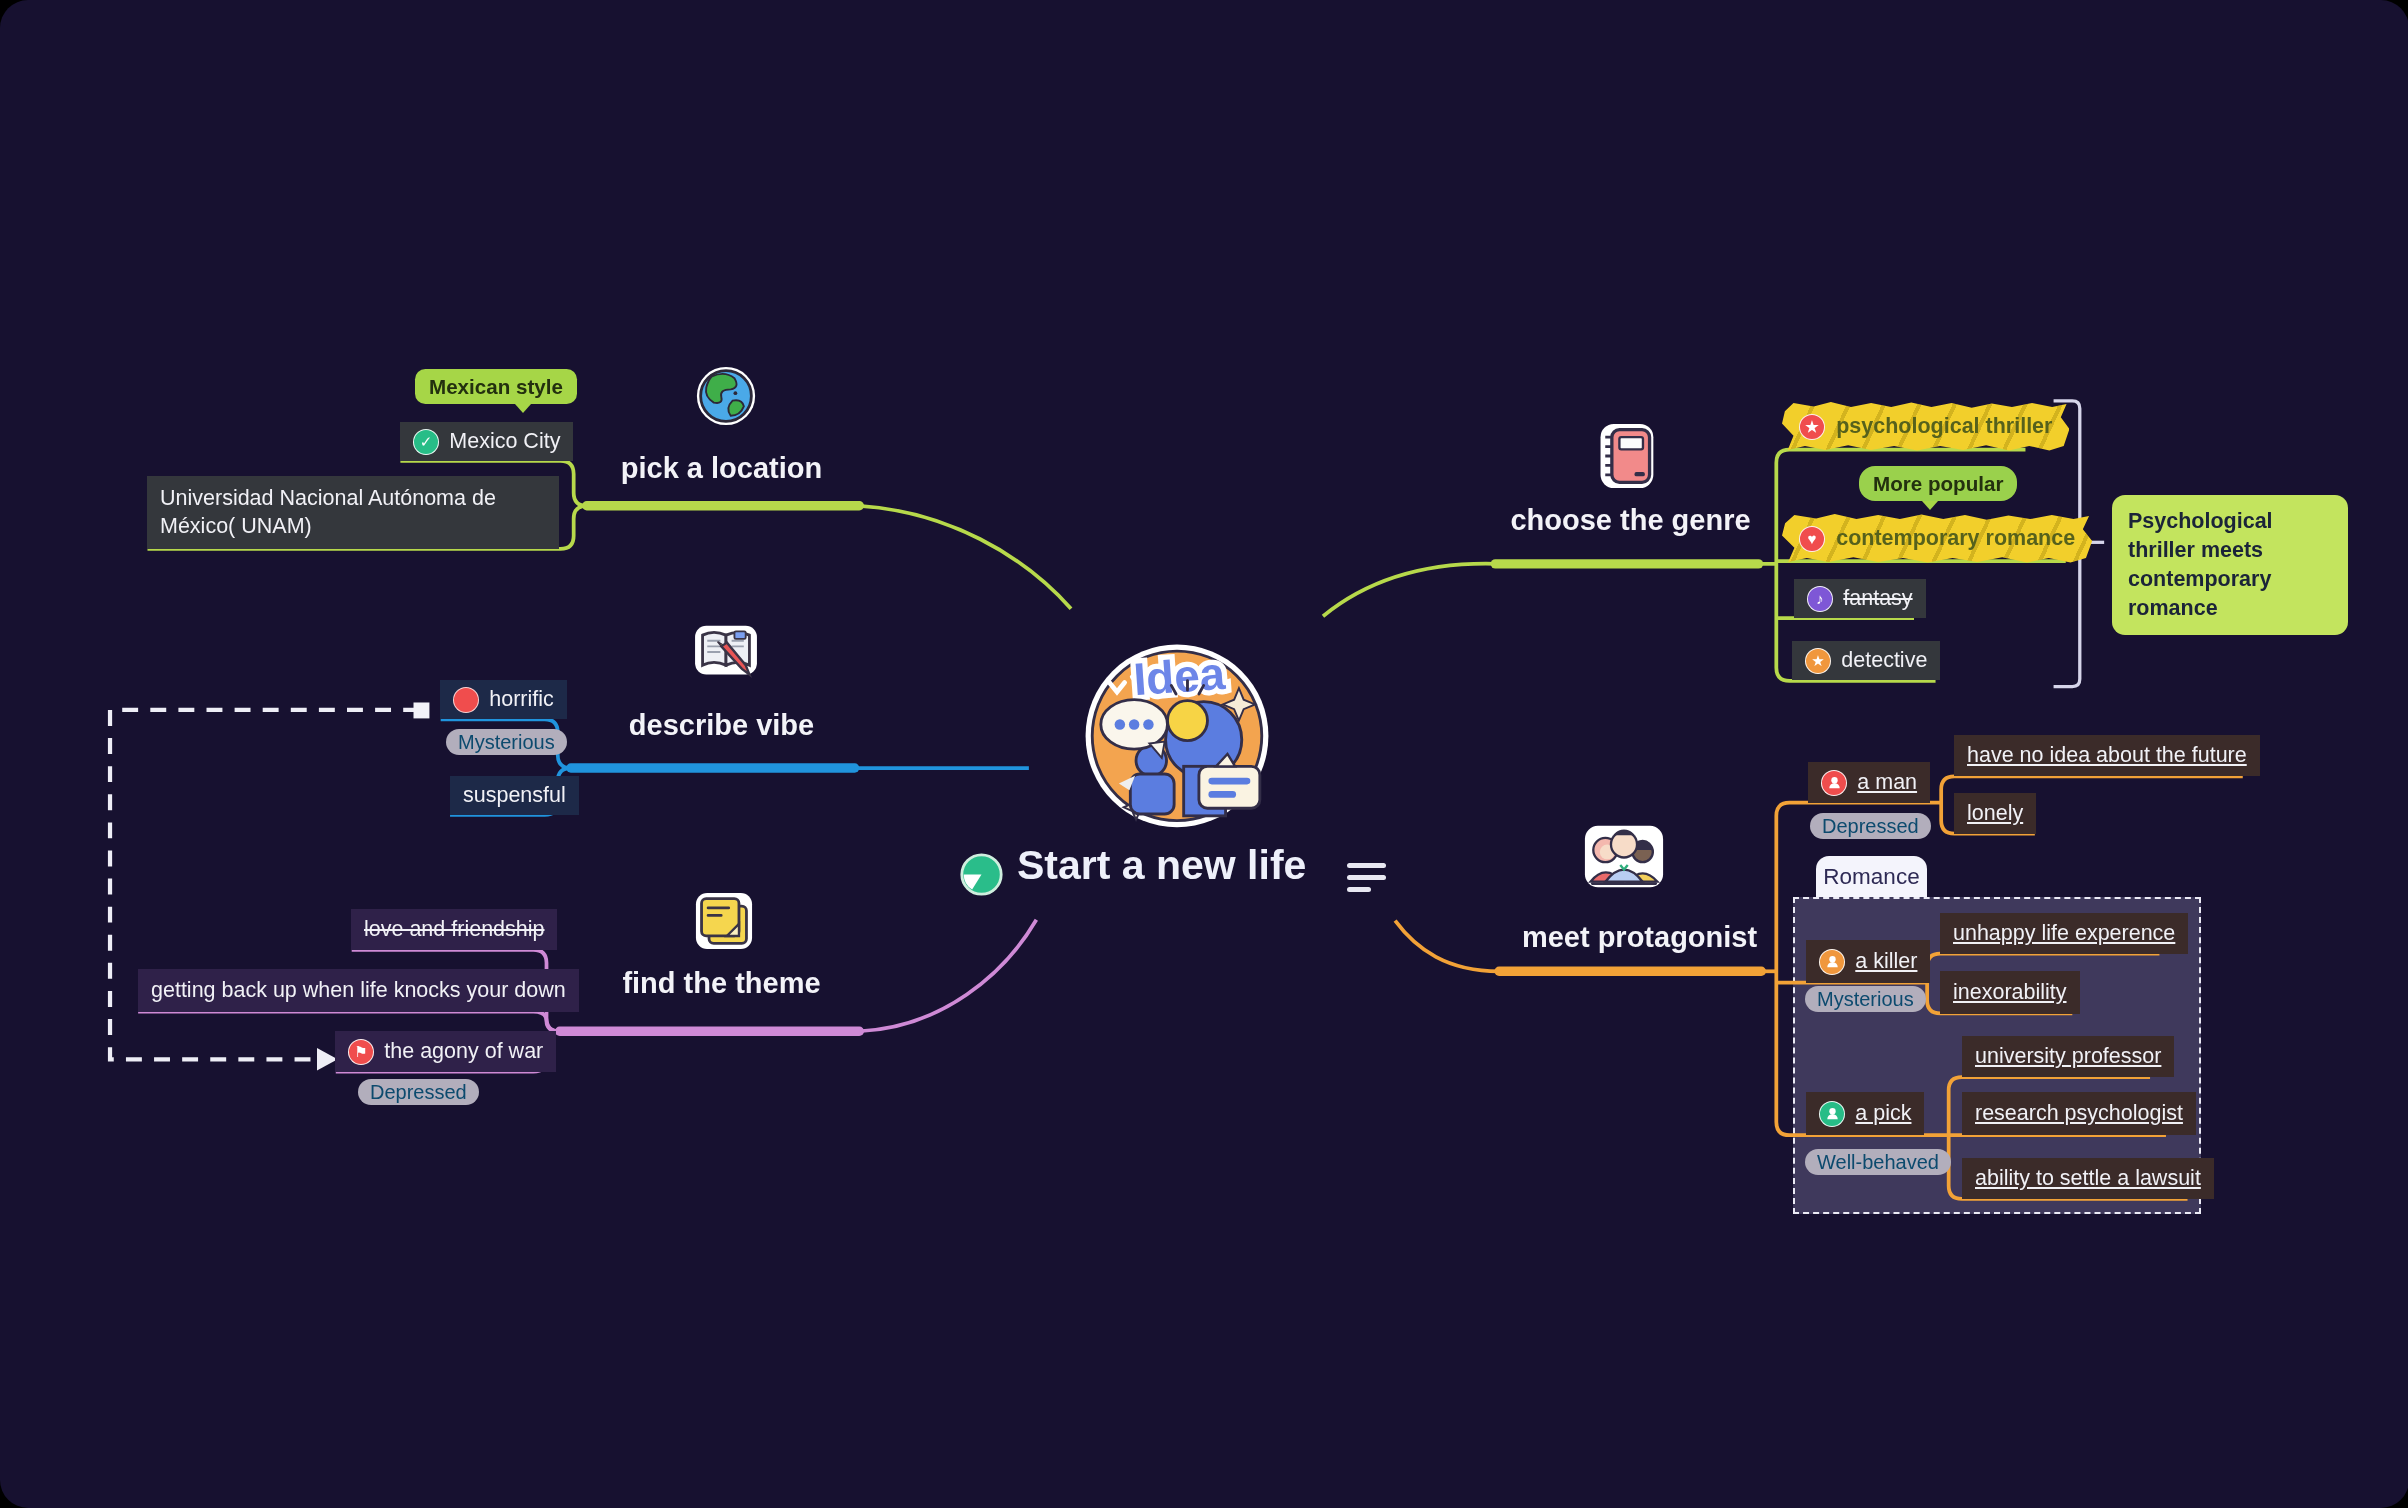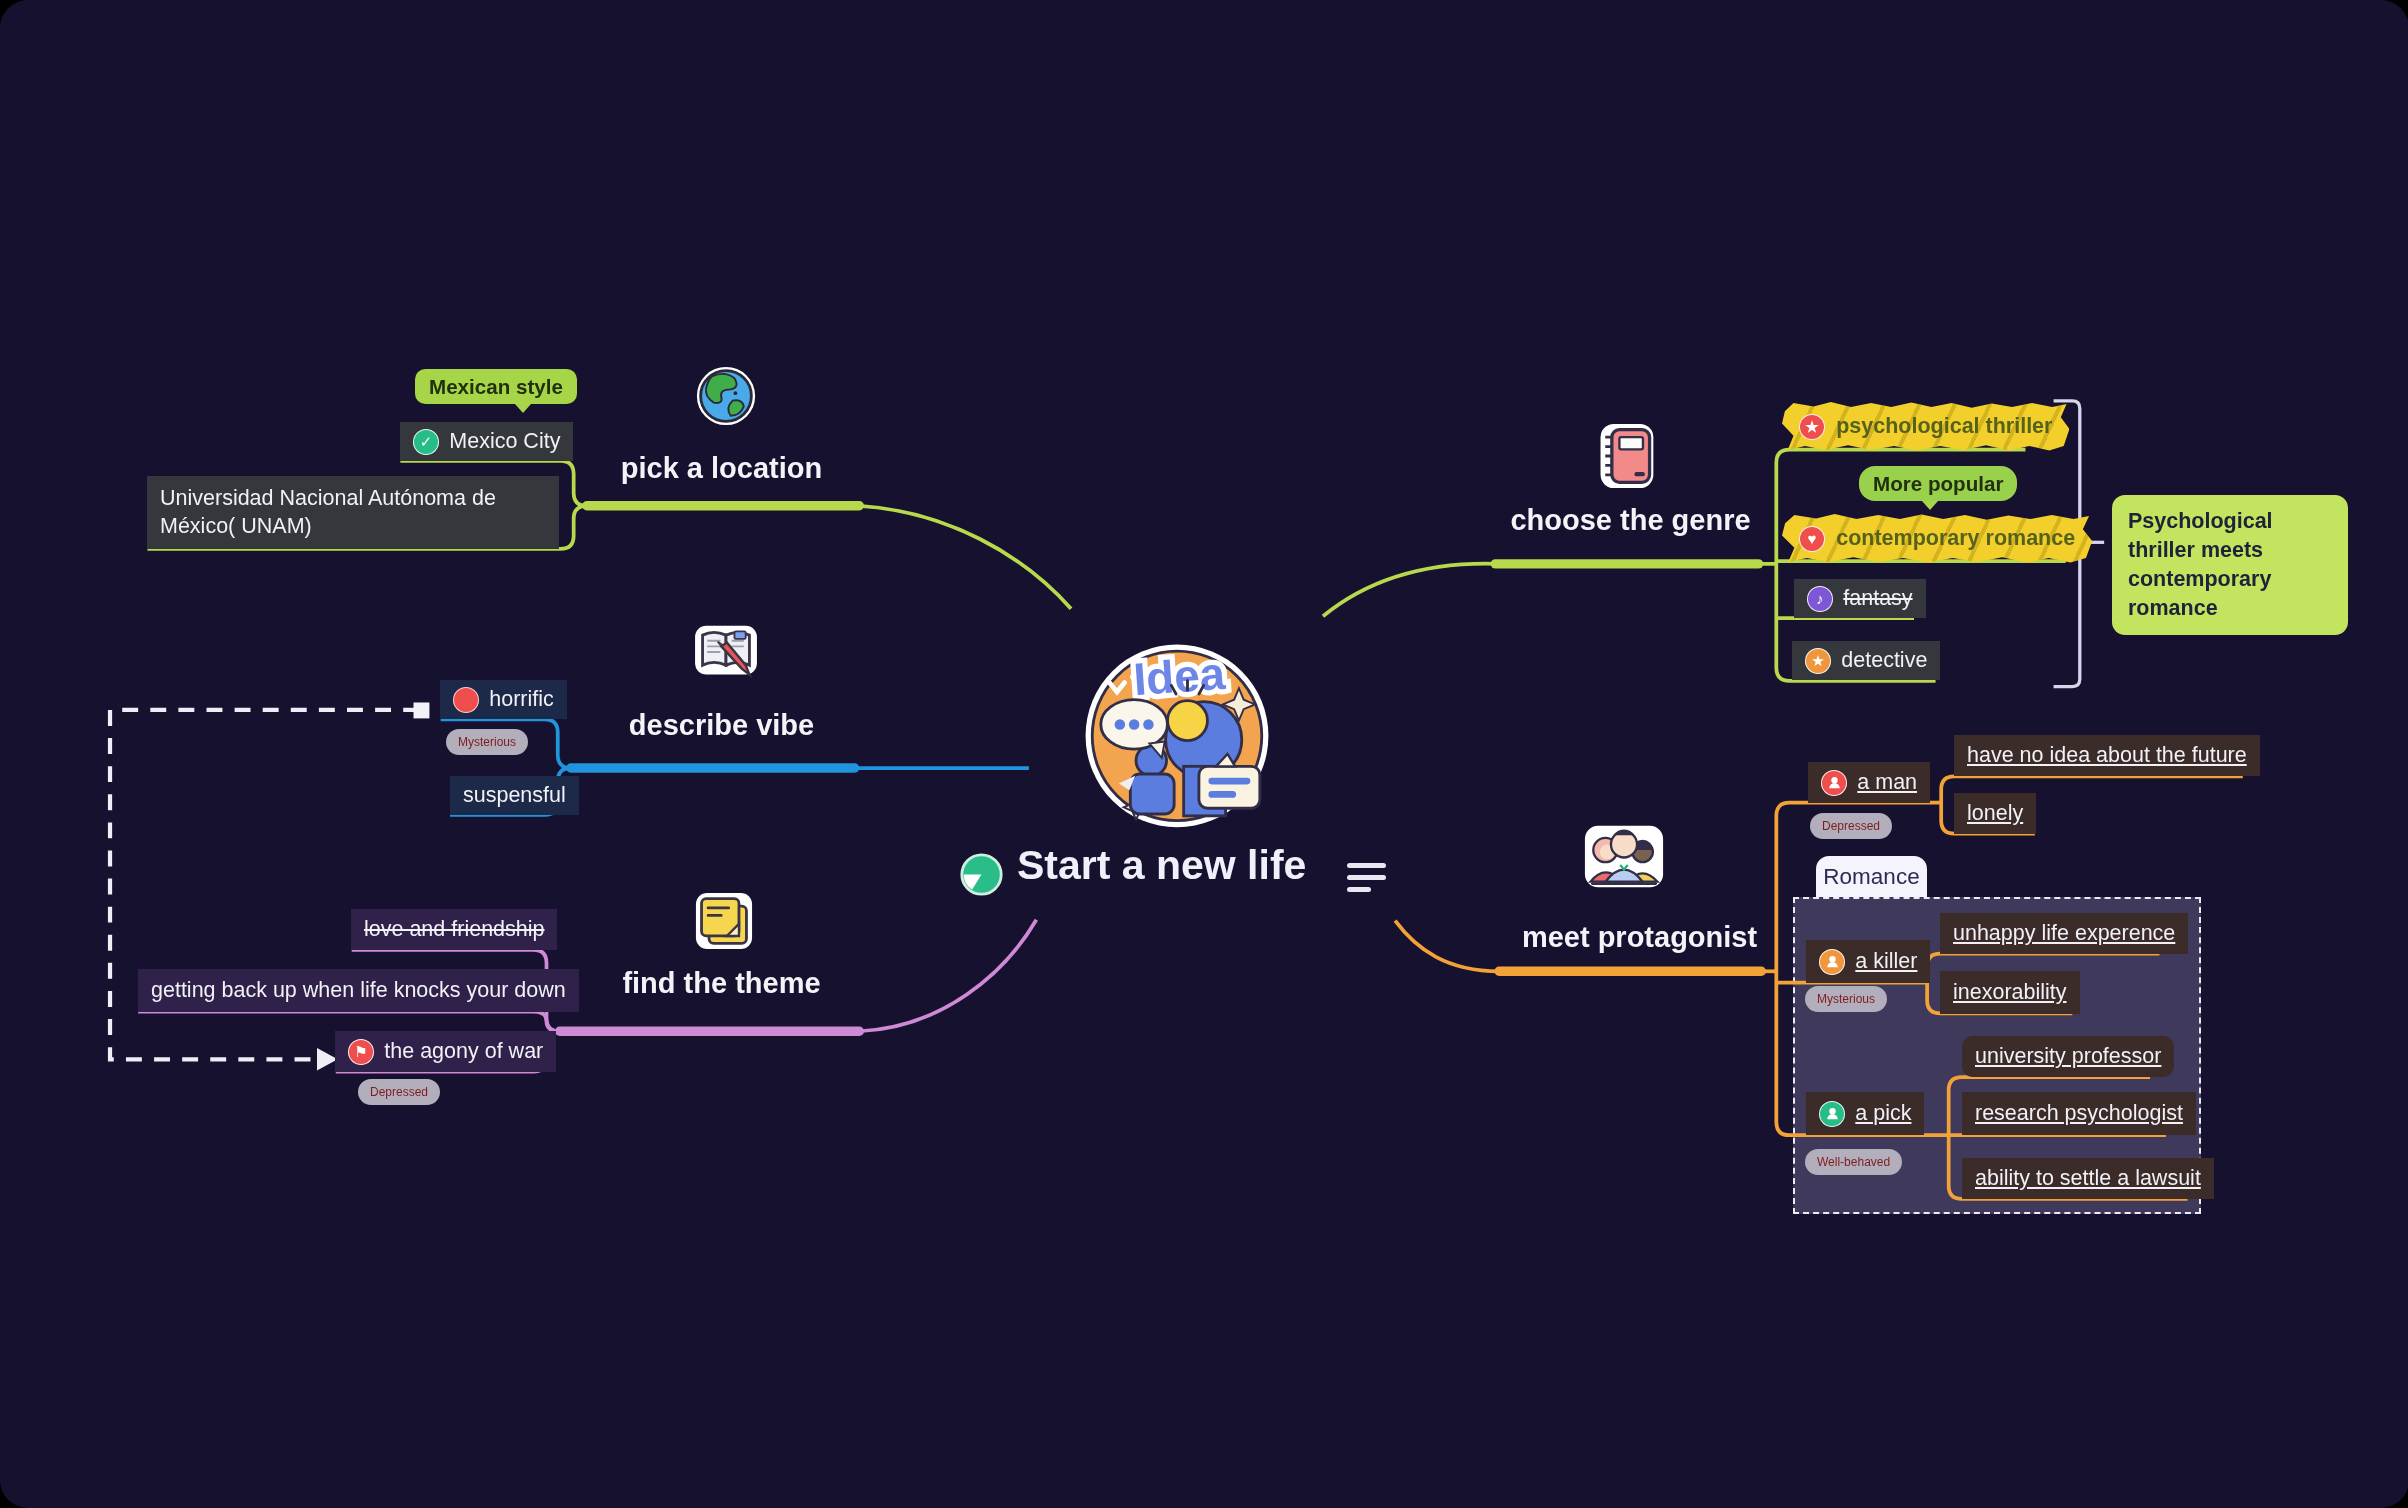--- a/index.html
+++ b/index.html
@@ -7,21 +7,21 @@
           font-family:"Liberation Sans",sans-serif;}
   svg.overlay{position:absolute;left:0;top:0;z-index:2;pointer-events:none;}
   .topic-label{position:absolute;color:#f3f3f8;font-weight:bold;font-size:29px;text-align:center;z-index:3;}
   .node{position:absolute;display:flex;align-items:center;gap:10.3px;padding:0 13px;color:#f1f1f6;font-size:21.5px;
         white-space:nowrap;z-index:3;box-sizing:border-box;}
   .node.gray{background:#34373c;}
   .node.navy{background:#1d2948;}
   .node.purple{background:#2f2149;}
   .node.maroon{background:#3b2b29;text-decoration:underline;}
   .strike{text-decoration:line-through;}
-  .pill{position:absolute;background:#b2aebc;color:#7f1d1d;font-size:12px;border-radius:14px;height:26px;
+  .pill{position:absolute;background:#b2aebc;color:#0c4a6e;font-size:20px;border-radius:14px;height:26px;
         line-height:26px;padding:0 12px;z-index:3;white-space:nowrap;}
   .tag{position:absolute;background:#a6d647;color:#23300f;font-size:20.6px;font-weight:600;border-radius:10.3px;
        padding:5.6px 14px;z-index:4;white-space:nowrap;}
   .tag::after{content:"";position:absolute;bottom:-8.4px;border-left:8.4px solid transparent;border-right:8.4px solid transparent;
        border-top:9.4px solid #a6d647;}
   .tag.mexican::after{left:62%;}
   .tag.popular::after{left:40%;}
   .scribble{position:absolute;display:flex;align-items:center;gap:11.2px;padding:0 17px;height:51px;
        color:#56611c;font-size:21.5px;font-weight:600;z-index:3;white-space:nowrap;
        background-color:#f2cf2b;
@@ -297,21 +297,21 @@
   <div class="node maroon" style="left:1806px;top:1092px;height:43px;">
     <span class="cicon green">
       <svg width="15" height="15" viewBox="0 0 16 16">
           <circle cx="8" cy="5.5" r="3.4" fill="#fff"></circle>
           <path d="M2.4 14 a5.6 5.6 0 0 1 11.2 0 z" fill="#fff"></path>
         </svg>
     </span>
     <span>a pick</span>
   </div>
   <div class="pill" style="left:1805px;top:1149px;">Well-behaved</div>
-  <div class="node maroon" style="left:1962px;top:1036px;height:41px;border-radius:11px;">
+  <div class="node maroon" style="left:1962px;top:1036px;height:41px;">
     <span>university professor</span>
   </div>
   <div class="node maroon" style="left:1962px;top:1092px;height:43px;">
     <span>research psychologist</span>
   </div>
   <div class="node maroon" style="left:1962px;top:1158px;height:41px;">
     <span>ability to settle a lawsuit</span>
   </div>
 
 </div>

